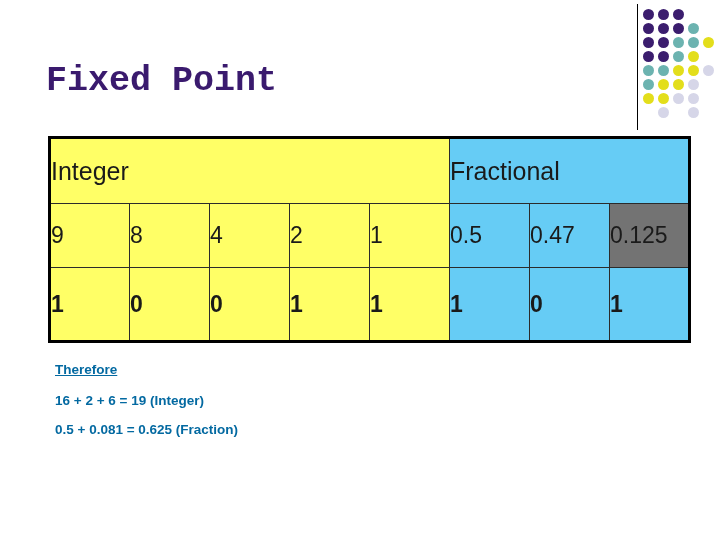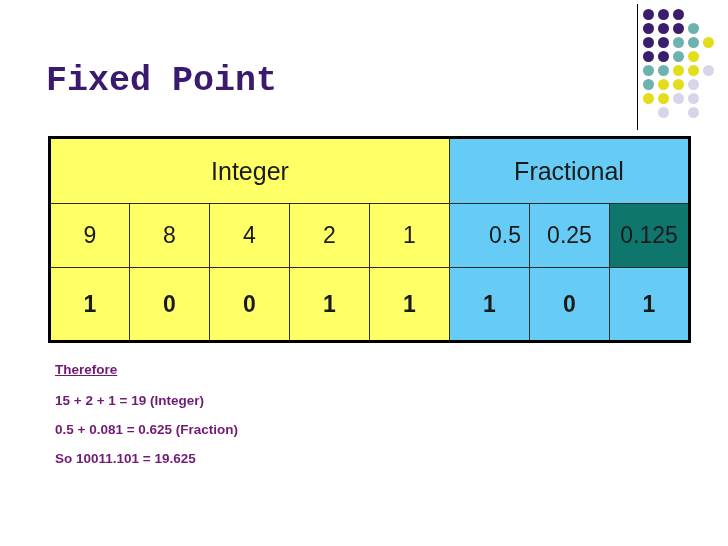--- a/index.html
+++ b/index.html
@@ -65,21 +65,21 @@
     top: 136px;
     width: 643px;
     height: 205px;
     border: 3px solid #000000;
     box-sizing: border-box;
     border-collapse: collapse;
     table-layout: fixed;
   }
   #fixed-point-table td {
     border: 1px solid #2b2b2b;
-    text-align: center;
+    text-align: left;
     vertical-align: middle;
     padding: 0;
     font-size: 23px;
     color: #1a1a1a;
   }
   #fixed-point-table tr.header-row td {
     height: 64px;
     font-size: 25px;
     font-weight: normal;
   }
@@ -100,21 +100,21 @@
   
   #notes {
     position: absolute;
     left: 55px;
     top: 362px;
     width: 420px;
   }
   #notes .note-line {
     font-size: 13.5px;
     font-weight: bold;
-    color: #701a75;
+    color: #0369a1;
     margin-bottom: 14px;
     white-space: nowrap;
   }
   #notes .note-heading {
     text-decoration: underline;
     margin-bottom: 16px;
   }
 </style>
 </head>
 <body style="background: rgb(255, 255, 255);">
@@ -163,35 +163,34 @@
     <tr class="header-row">
       <td class="int-cell int-last" colspan="5" style="background: rgb(255, 255, 102);">Integer</td>
       <td class="frac-cell" colspan="3" style="background: rgb(102, 204, 245);">Fractional</td>
     </tr>
     <tr class="place-row">
       <td class="int-cell" style="background: rgb(255, 255, 102);">9</td>
       <td class="int-cell" style="background: rgb(255, 255, 102);">8</td>
       <td class="int-cell" style="background: rgb(255, 255, 102);">4</td>
       <td class="int-cell" style="background: rgb(255, 255, 102);">2</td>
       <td class="int-cell int-last" style="background: rgb(255, 255, 102);">1</td>
-      <td class="frac-cell" style="background: rgb(102, 204, 245); padding-left: 31px;">0.5</td>
-      <td class="frac-cell" style="background: rgb(102, 204, 245);">0.25</td>
-      <td class="frac-cell" style="background: #0f766e;">0.125</td>
+      <td class="frac-cell" style="background: rgb(102, 204, 245);">0.5</td>
+      <td class="frac-cell" style="background: rgb(102, 204, 245);">0.47</td>
+      <td class="frac-cell" style="background: #737373;">0.125</td>
     </tr>
     <tr class="bit-row">
       <td class="int-cell" style="background: rgb(255, 255, 102);">1</td>
       <td class="int-cell" style="background: rgb(255, 255, 102);">0</td>
       <td class="int-cell" style="background: rgb(255, 255, 102);">0</td>
       <td class="int-cell" style="background: rgb(255, 255, 102);">1</td>
       <td class="int-cell int-last" style="background: rgb(255, 255, 102);">1</td>
       <td class="frac-cell" style="background: rgb(102, 204, 245);">1</td>
       <td class="frac-cell" style="background: rgb(102, 204, 245);">0</td>
       <td class="frac-cell" style="background: rgb(102, 204, 245);">1</td>
     </tr>
   </tbody>
 </table>
 
 <div id="notes">
   <div class="note-line note-heading">Therefore</div>
-  <div class="note-line">15 + 2 + 1 = 19 (Integer)</div>
+  <div class="note-line">16 + 2 + 6 = 19 (Integer)</div>
   <div class="note-line">0.5 + 0.081 = 0.625 (Fraction)</div>
-  <div class="note-line">So 10011.101 = 19.625</div>
 </div>
 
 </body></html>

